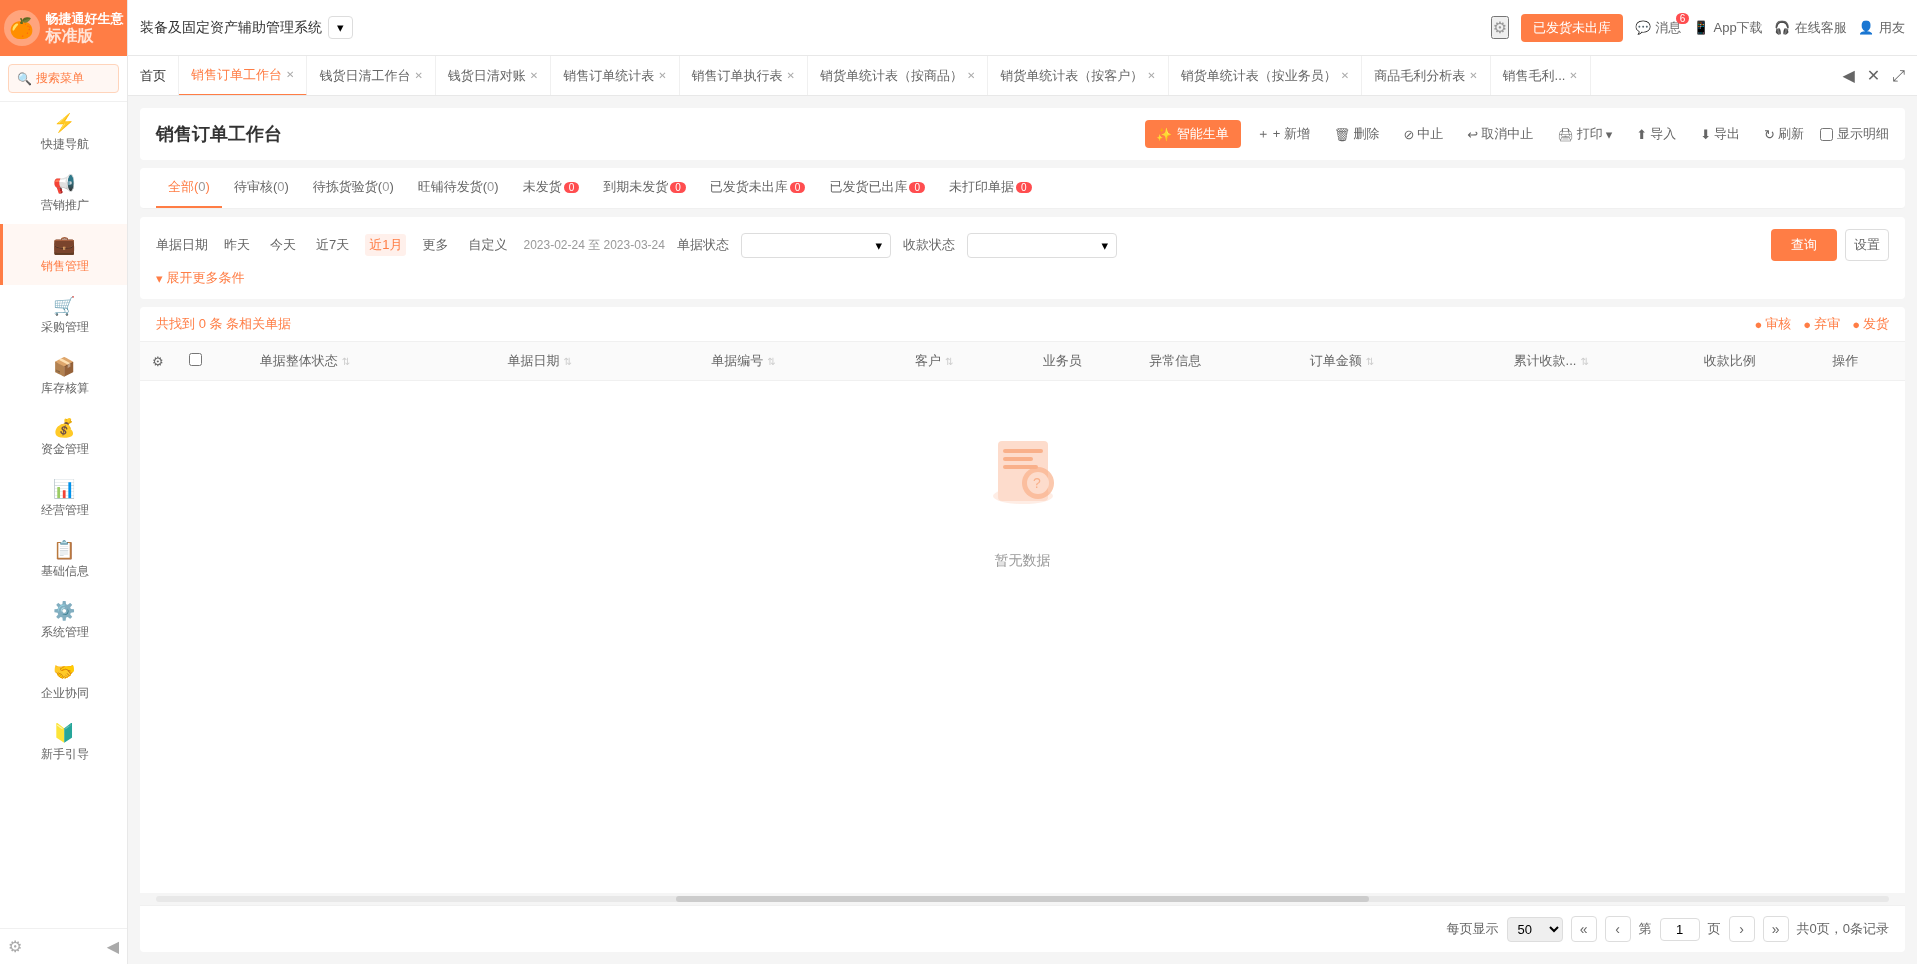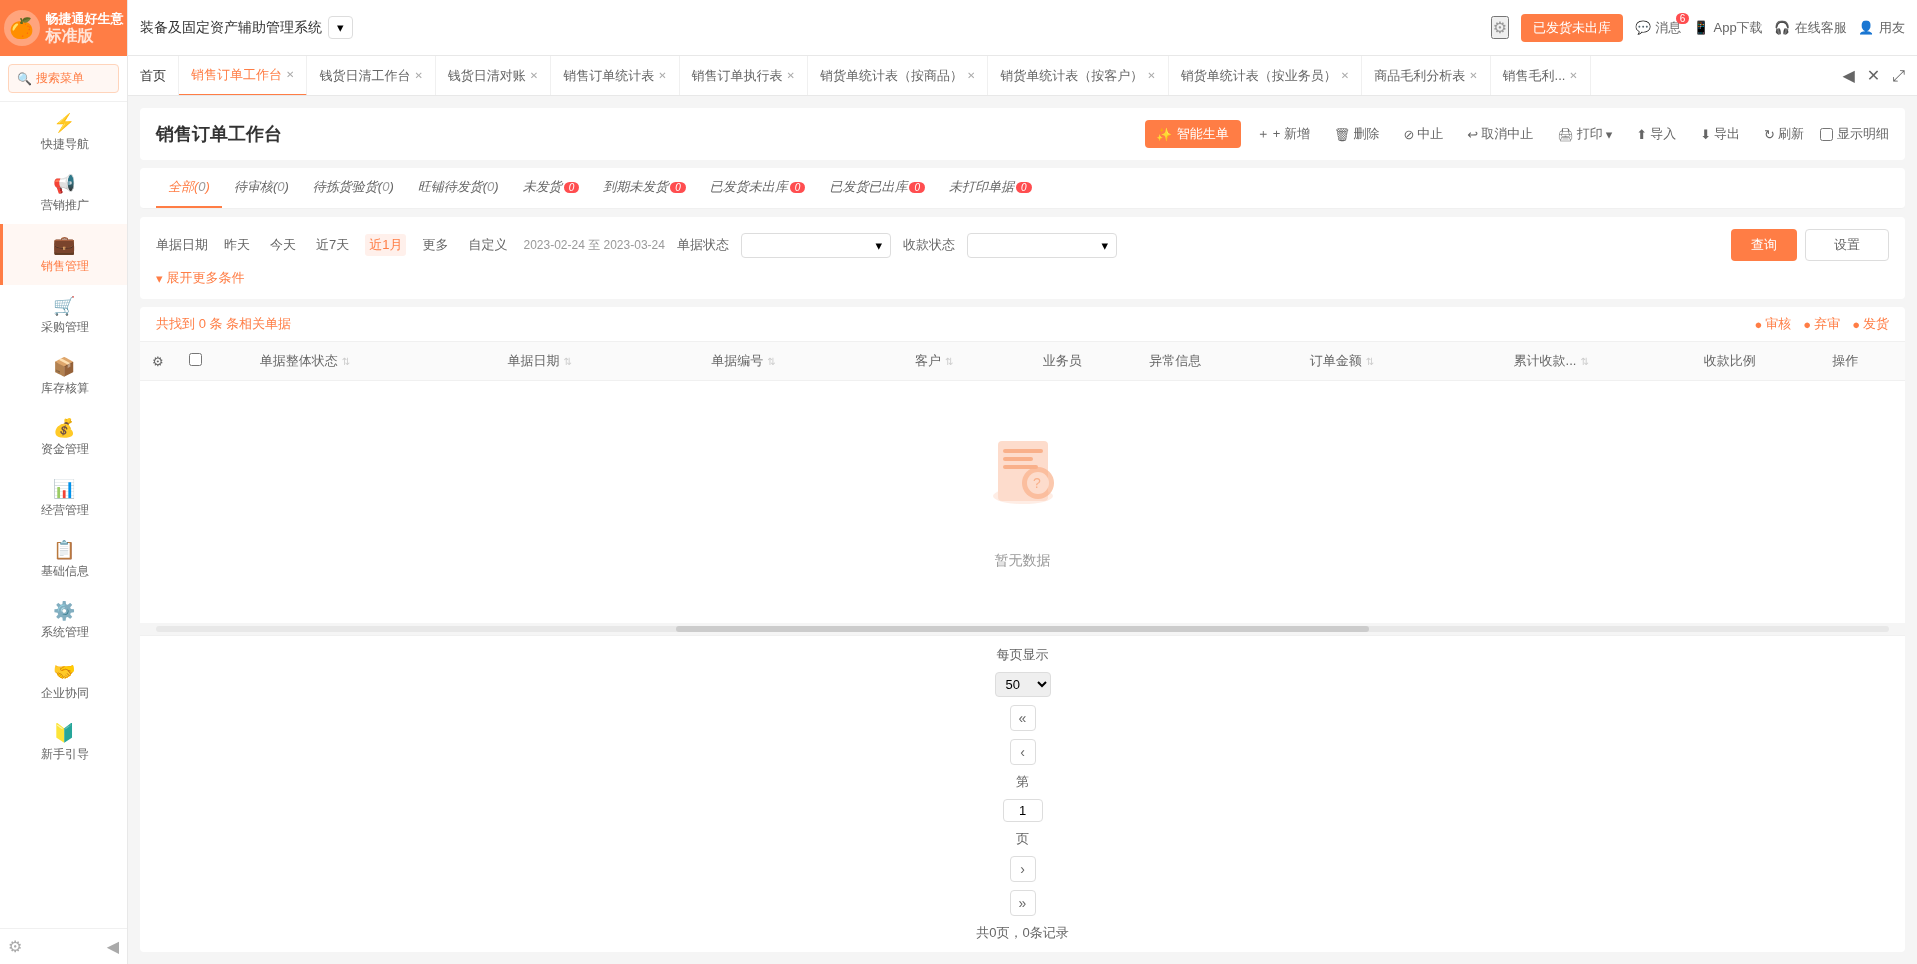--- a/index.html
+++ b/index.html
@@ -47,37 +47,37 @@
 
     
     .page-header { background: #fff; border-radius: 4px; padding: 12px 16px; display: flex; align-items: center; justify-content: space-between; }
     .page-title { font-size: 18px; font-weight: bold; color: #333; }
     .page-actions { display: flex; align-items: center; gap: 8px; }
     .btn-ai { background: #ff7d45; color: #fff; border: none; border-radius: 4px; padding: 5px 12px; cursor: pointer; font-size: 13px; display: flex; align-items: center; gap: 4px; }
     .btn-action { background: none; border: none; cursor: pointer; color: #666; font-size: 13px; display: flex; align-items: center; gap: 3px; padding: 4px 8px; }
     .btn-checkbox { display: flex; align-items: center; gap: 4px; color: #666; font-size: 13px; cursor: pointer; }
 
     
-    .sub-tabs { background: #fff; border-radius: 4px; padding: 0 16px; display: flex; border-bottom: 1px solid #f0f0f0; font-style: italic; }
+    .sub-tabs { background: #fff; border-radius: 4px; padding: 0 16px; display: flex; border-bottom: 1px solid #f0f0f0; }
     .sub-tab { padding: 10px 12px; font-size: 13px; cursor: pointer; color: #666; border-bottom: 2px solid transparent; white-space: nowrap; }
     .sub-tab.active { color: #ff7d45; border-bottom: 2px solid #ff7d45; }
     .sub-tab .count-badge { background: #ff4d4f; color: #fff; border-radius: 10px; padding: 0 5px; font-size: 10px; margin-left: 2px; }
     .sub-tab .count-zero { color: #999; }
 
     
     .filter-area { background: #fff; border-radius: 4px; padding: 12px 16px; display: flex; flex-direction: column; gap: 8px; }
     .filter-row { display: flex; align-items: center; gap: 12px; flex-wrap: wrap; }
     .filter-label { color: #666; font-size: 13px; white-space: nowrap; }
     .filter-date-btn { background: none; border: none; cursor: pointer; color: #666; font-size: 13px; padding: 2px 4px; }
     .filter-date-btn.active { color: #ff7d45; background: #fff0eb; border-radius: 3px; }
     .filter-date-range { font-size: 12px; color: #999; }
     .filter-select { border: 1px solid #ddd; border-radius: 4px; padding: 4px 8px; font-size: 13px; min-width: 150px; cursor: pointer; display: flex; align-items: center; justify-content: space-between; gap: 8px; }
     .filter-expand { display: flex; align-items: center; gap: 4px; color: #ff7d45; cursor: pointer; font-size: 13px; margin: 0 auto; }
     .btn-query { background: #ff7d45; color: #fff; border: none; border-radius: 4px; padding: 6px 20px; cursor: pointer; font-size: 13px; }
-    .btn-setting { background: none; border: 1px solid #ddd; border-radius: 4px; padding: 6px 28px; cursor: pointer; font-size: 13px; color: #666; }
+    .btn-setting { background: none; border: 1px solid #ddd; border-radius: 4px; padding: 6px 8px; cursor: pointer; font-size: 13px; color: #666; }
 
     
     .table-area { background: #fff; border-radius: 4px; flex: 1; display: flex; flex-direction: column; overflow: hidden; }
     .table-toolbar { padding: 8px 16px; display: flex; align-items: center; justify-content: space-between; border-bottom: 1px solid #f0f0f0; }
     .table-count { font-size: 13px; color: #666; }
     .table-count span { color: #ff7d45; }
     .table-toolbar-right { display: flex; align-items: center; gap: 12px; }
     .toolbar-status-btn { display: flex; align-items: center; gap: 3px; font-size: 13px; cursor: pointer; }
     .toolbar-status-btn.audit { color: #ff7d45; }
     .toolbar-status-btn.void { color: #ff7d45; }
@@ -92,21 +92,21 @@
     .sort-icon { color: #ccc; font-size: 10px; }
     .col-checkbox { width: 40px; text-align: center; }
     .col-settings { width: 32px; }
 
     
     .empty-state { flex: 1; display: flex; flex-direction: column; align-items: center; justify-content: center; padding: 40px; }
     .empty-icon { font-size: 80px; color: #ffd4bb; margin-bottom: 12px; }
     .empty-text { color: #999; font-size: 14px; }
 
     
-    .pagination { padding: 10px 16px; display: flex; align-items: center; justify-content: flex-end; gap: 8px; border-top: 1px solid #f0f0f0; font-size: 13px; color: #666; flex-direction: column; }
+    .pagination { padding: 10px 16px; display: flex; align-items: center; justify-content: flex-end; gap: 8px; border-top: 1px solid #f0f0f0; font-size: 13px; color: #666; }
     .pagination-select { border: 1px solid #ddd; border-radius: 4px; padding: 3px 6px; font-size: 13px; }
     .pagination-btn { border: 1px solid #ddd; background: #fff; border-radius: 4px; width: 26px; height: 26px; cursor: pointer; display: flex; align-items: center; justify-content: center; font-size: 14px; color: #666; }
     .pagination-btn:disabled { color: #ccc; cursor: not-allowed; }
     .pagination-input { border: 1px solid #ddd; border-radius: 4px; width: 40px; text-align: center; padding: 3px; font-size: 13px; }
 
     
     .table-wrapper::-webkit-scrollbar { height: 6px; width: 6px; }
     .table-wrapper::-webkit-scrollbar-track { background: #f5f5f5; }
     .table-wrapper::-webkit-scrollbar-thumb { background: #ddd; border-radius: 3px; }
 

